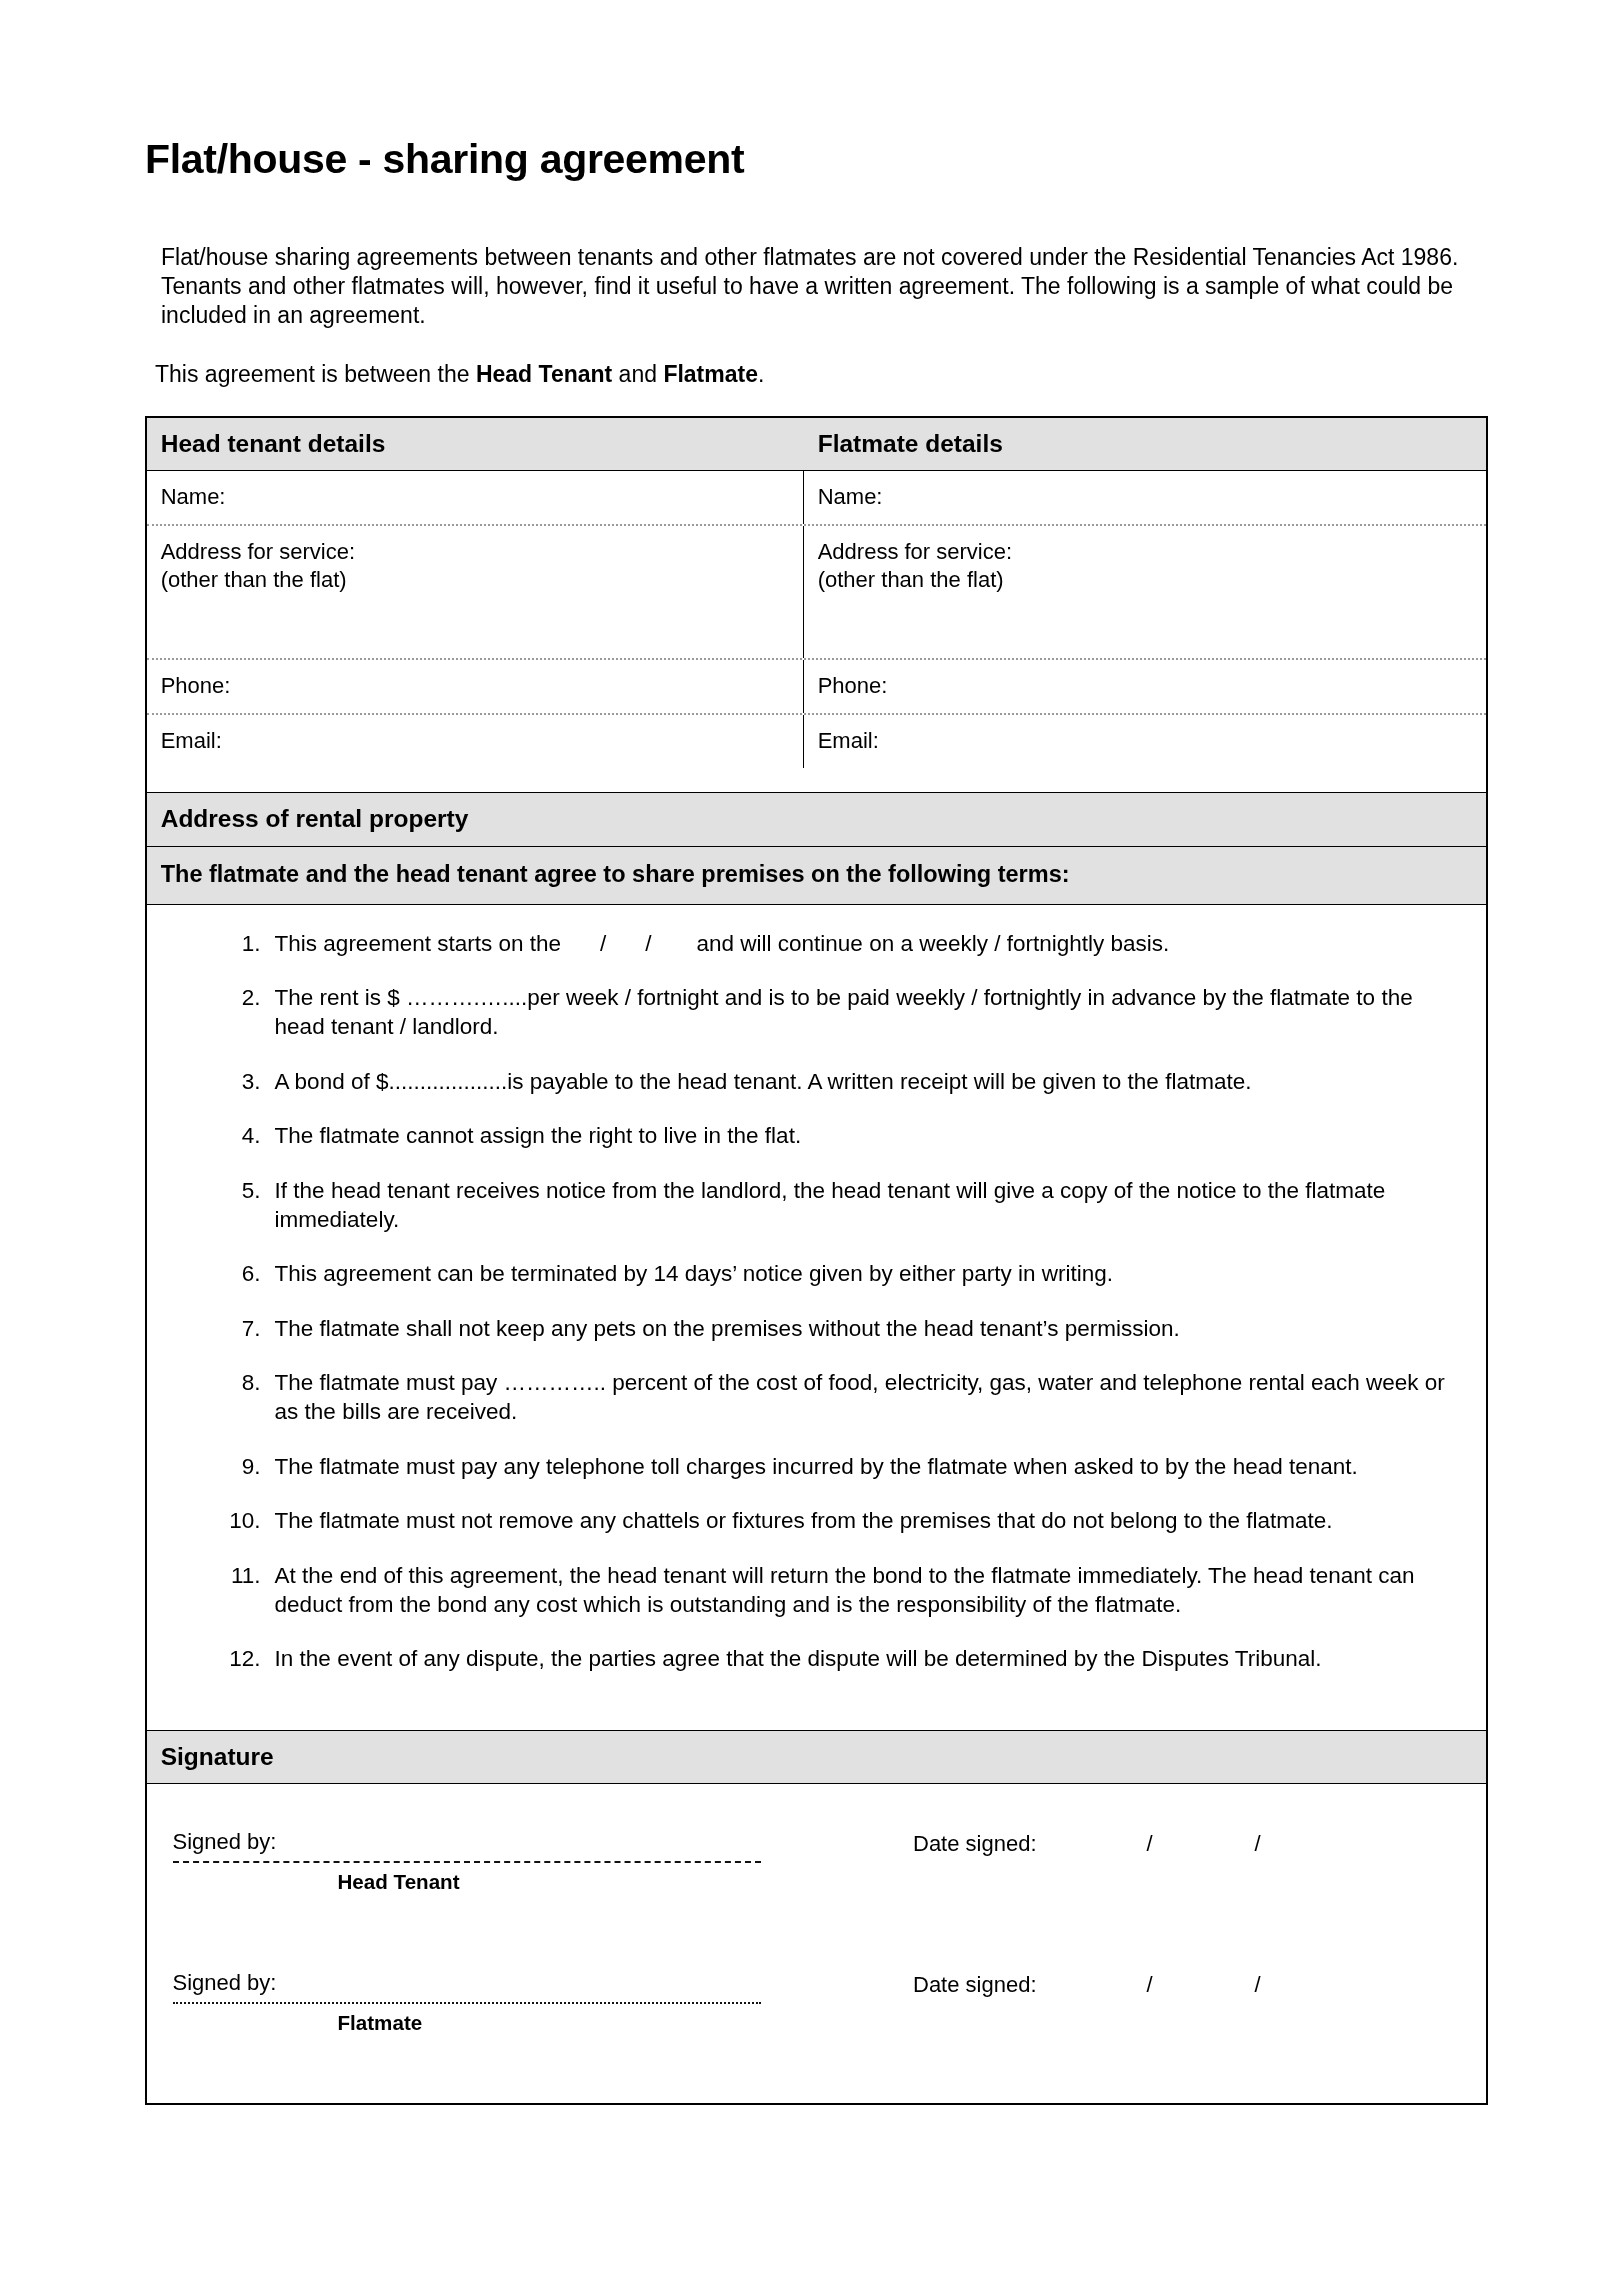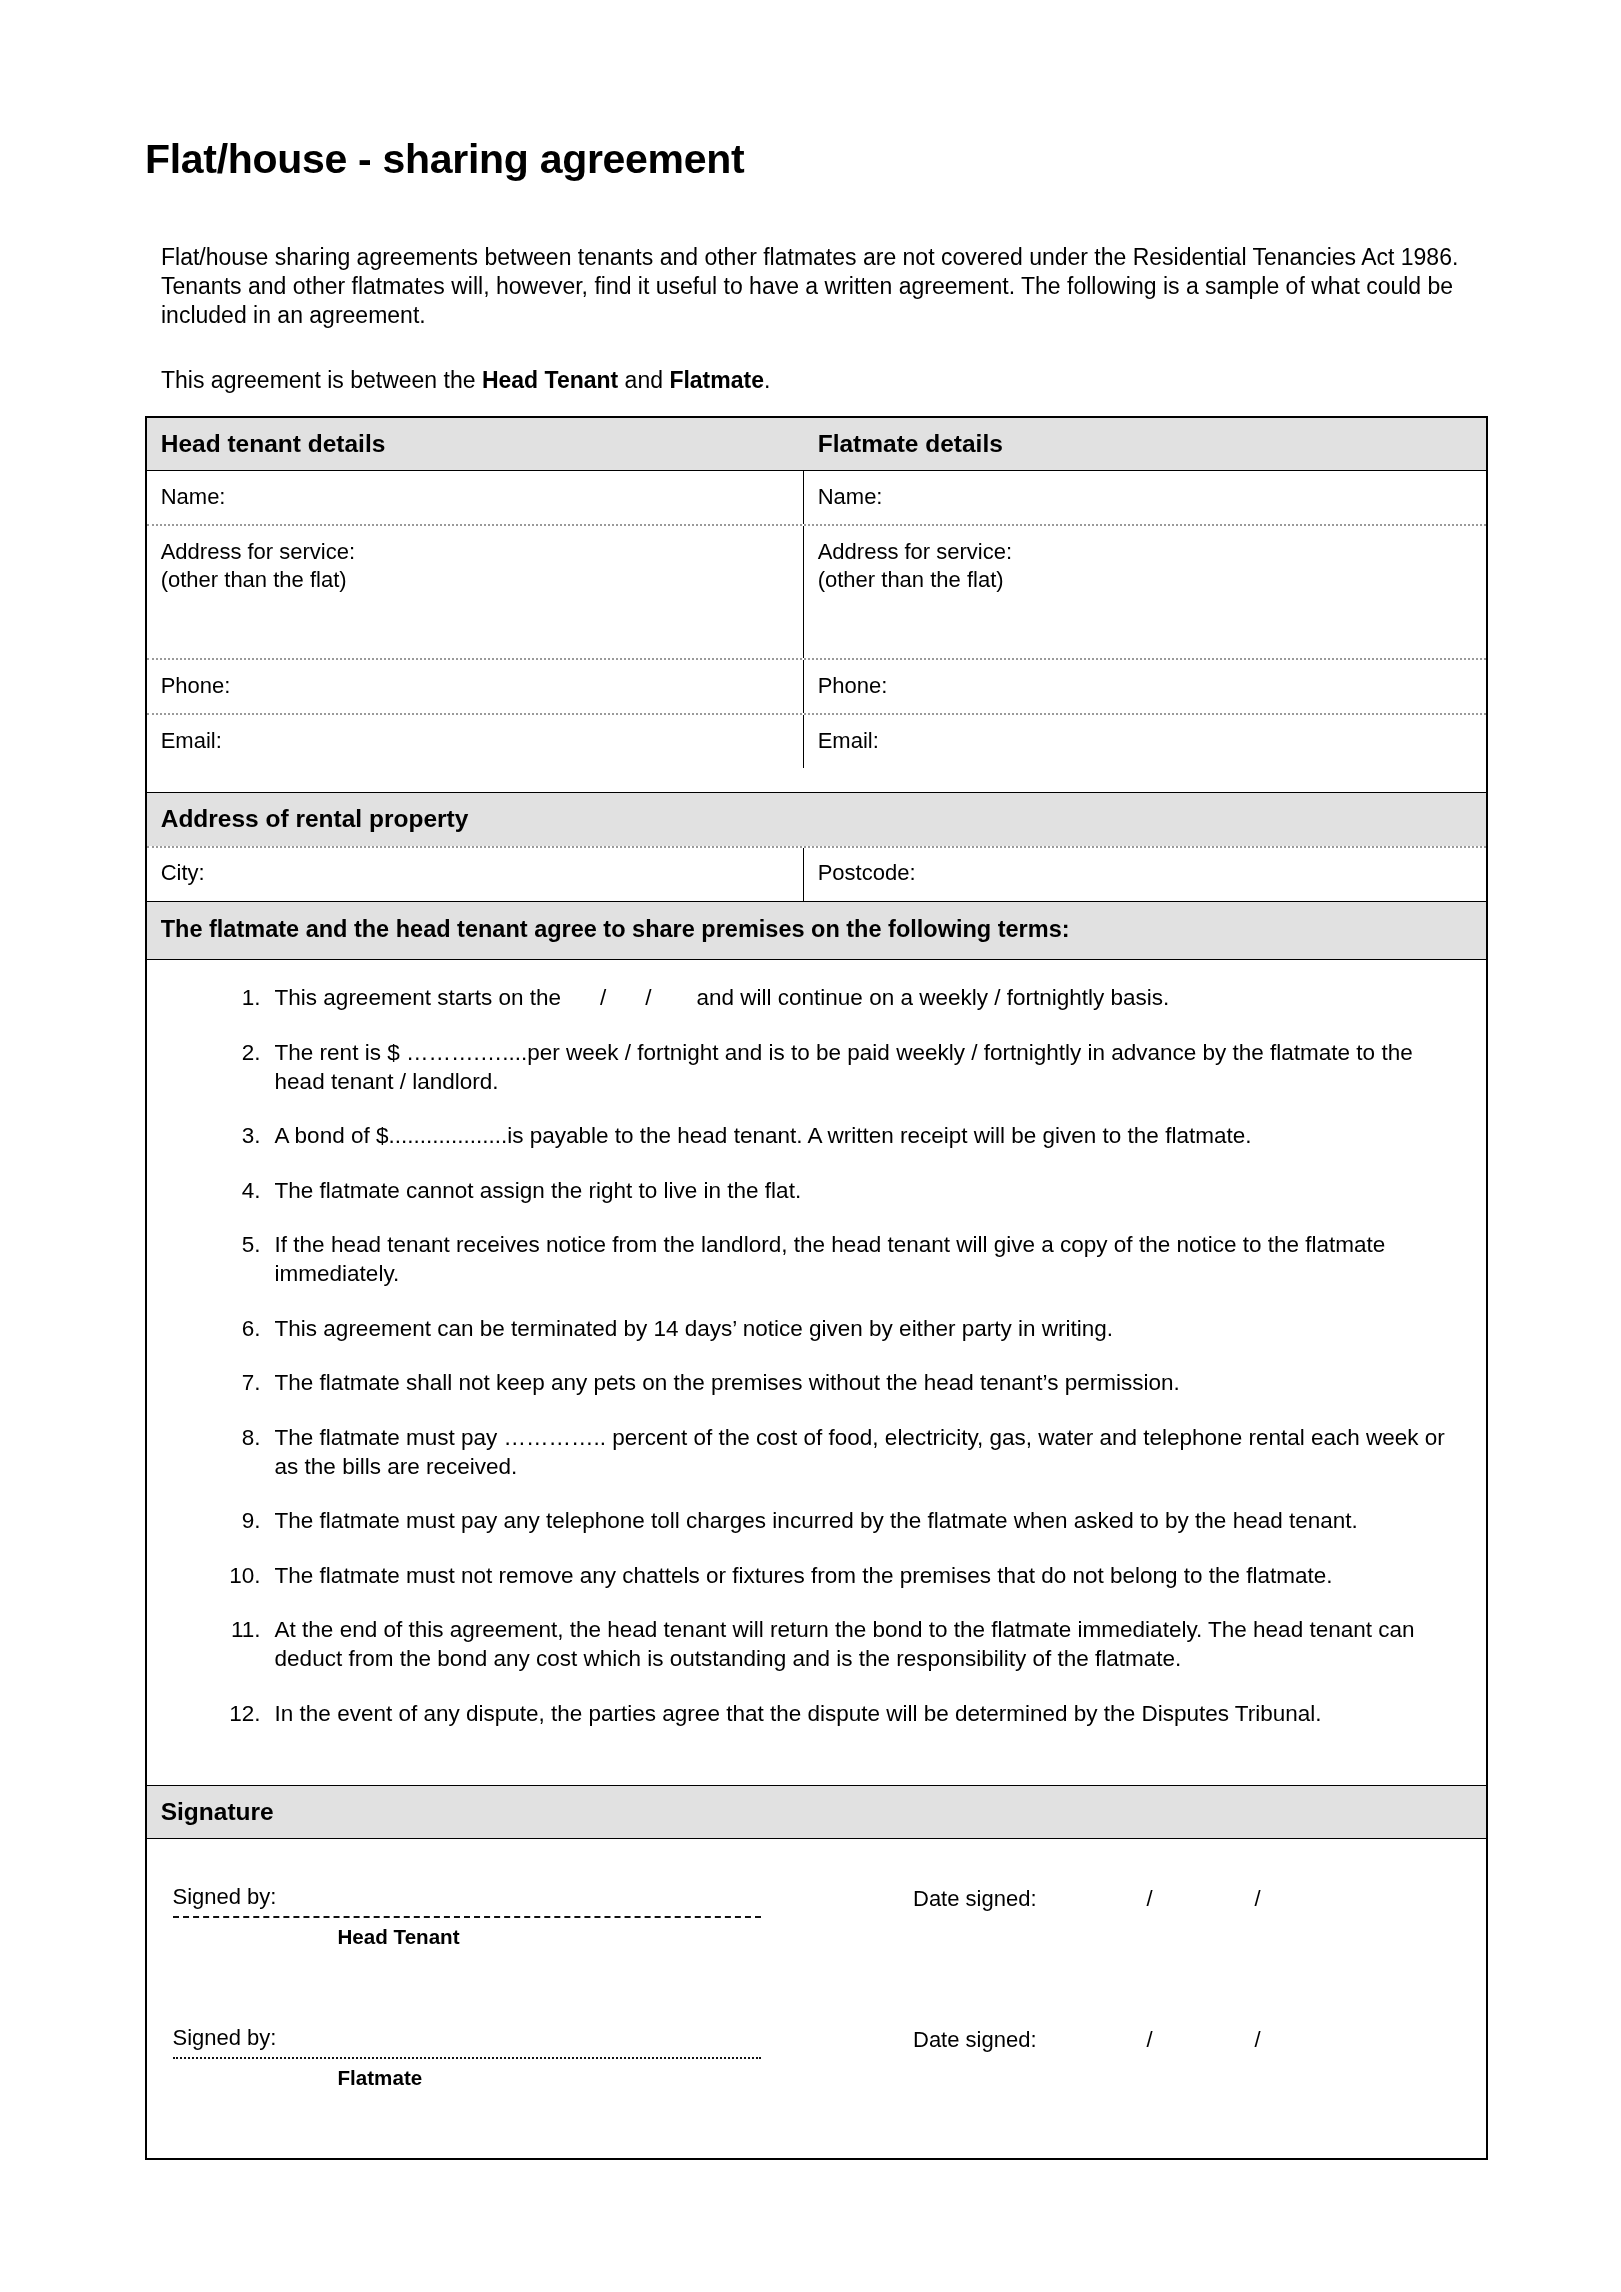--- a/index.html
+++ b/index.html
@@ -50,21 +50,21 @@
     line-height: 29px;
     margin: 16px;
   }
   .between-para {
     position: absolute;
     top: 350px;
     left: 0;
     width: 1304px;
     font-size: 23px;
     line-height: 29px;
-    margin: 16px;
+    margin: 10px;
   }
   .between-para b { font-weight: bold; }
 
   
   .form-table {
     position: absolute;
     top: 416px;
     left: 0;
     width: 1343px;
     border: 2px solid #000000;
@@ -259,28 +259,20 @@
             <div class="cell"><span>Email:</span></div>
           </div>
         <div class="col-r">
             <div class="cell"><span>Email:</span></div>
           </div>
       </div>
 
       <div class="band solid-top">Address of rental property</div>
 
 
-      <div class="two-col dotted-top">
-        <div class="col-l">
-            <div class="cell"><span>City:</span></div>
-          </div>
-        <div class="col-r">
-            <div class="cell"><span>Postcode:</span></div>
-          </div>
-      </div>
 
       <div class="band-terms solid-top">The flatmate and the head tenant agree to share premises on the following terms:</div>
 
       <div class="terms-body solid-top">
         <ol class="terms">
           <li>
             <span class="num">1.</span><span>This agreement starts on the</span><span class="gap-sm"></span><span>/</span><span class="gap-sm"></span><span>/</span><span class="gap-md"></span><span>and will continue on a weekly / fortnightly basis.</span>
           </li>
           <li>
             <span class="num">2.</span><span>The rent is $ ……….…....per week / fortnight and is to be paid weekly / fortnightly in advance by the flatmate to the head tenant / landlord.</span>

